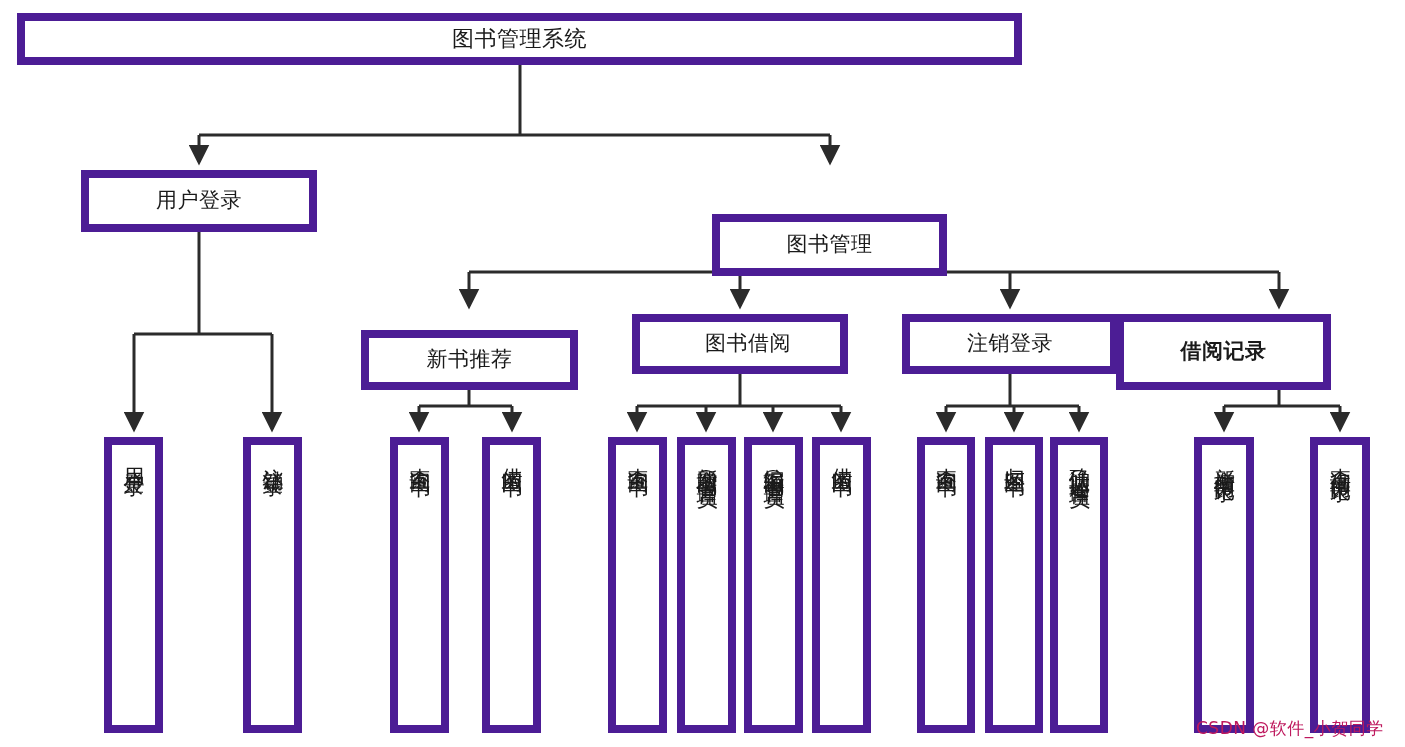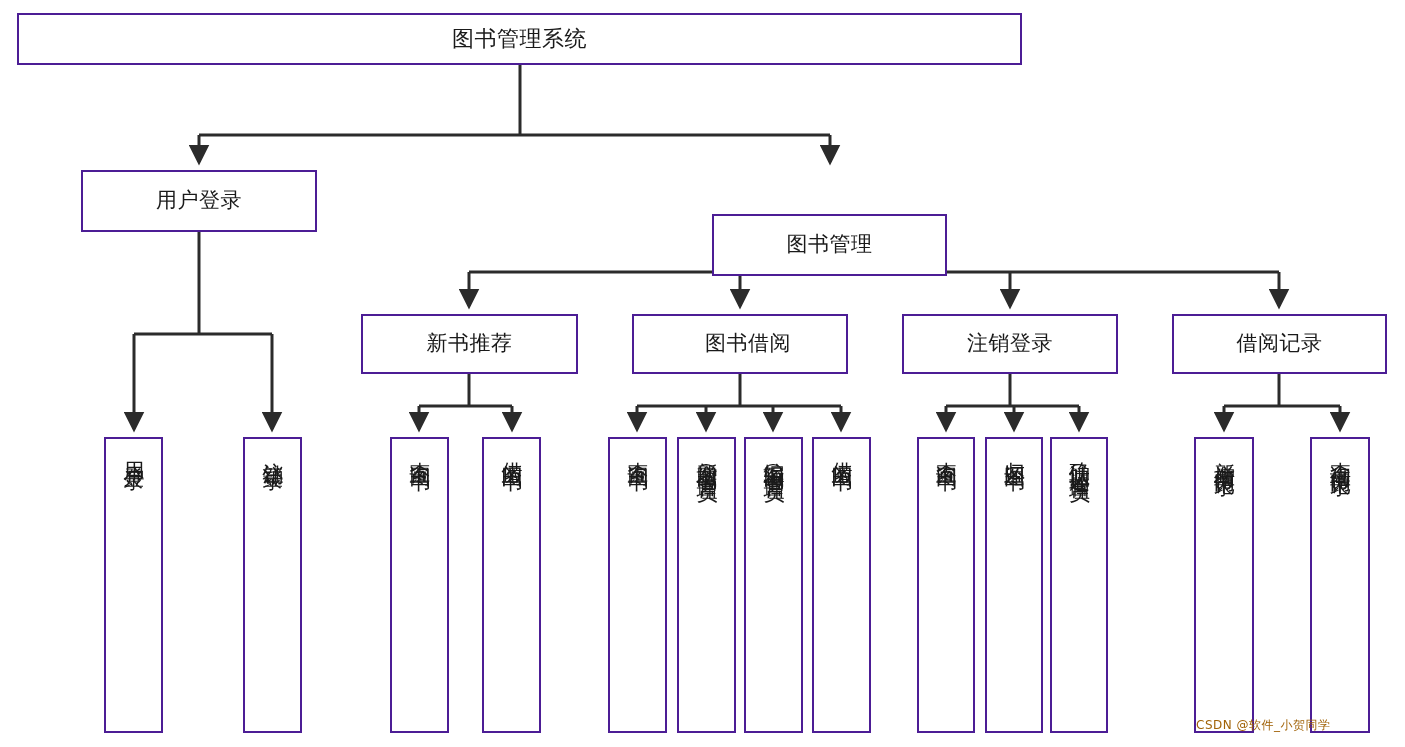--- a/index.html
+++ b/index.html
@@ -22,21 +22,21 @@
     left: 0;
     top: 0;
     width: 1405px;
     height: 747px;
     pointer-events: none;
   }
   .node {
     position: absolute;
     box-sizing: border-box;
     background: #ffffff;
-    border: 2px solid #4c1d95;
+    border: 8px solid #4c1d95;
     display: flex;
     align-items: center;
     justify-content: center;
     color: #1a1a1a;
   }
   .node .label {
     text-align: center;
     line-height: 1.12;
     letter-spacing: 0.5px;
     white-space: nowrap;
@@ -56,22 +56,22 @@
   .node.v .label {
     writing-mode: vertical-rl;
     text-orientation: upright;
     font-size: 21px;
     line-height: 1.0;
     letter-spacing: 3px;
     white-space: nowrap;
   }
   .watermark {
     position: absolute;
-    font-size: 12px;
-    color: #a16207;
+    font-size: 17px;
+    color: #be185d;
     white-space: nowrap;
     letter-spacing: 0.5px;
   }
 </style>
 </head>
 <body>
 
 <div id="canvas">
 
   <svg class="wires" viewBox="0 0 1405 747" xmlns="http://www.w3.org/2000/svg">
@@ -127,30 +127,30 @@
   <div id="nodes">
       <div class="node h root" style="left: 17px; top: 13px; width: 1005px; height: 52px;">
         <span class="label">图书管理系统</span>
       </div>
       <div class="node h" style="left: 81px; top: 170px; width: 236px; height: 62px;">
         <span class="label">用户登录</span>
       </div>
       <div class="node h" style="left: 712px; top: 170px; width: 235px; height: 62px; margin-top: 44px;">
         <span class="label">图书管理</span>
       </div>
-      <div class="node h" style="left: 361px; top: 314px; width: 217px; height: 60px;">
+      <div class="node h" style="left: 361px; top: 330px; width: 217px; height: 60px;">
         <span class="label">新书推荐</span>
       </div>
       <div class="node h" style="left: 632px; top: 314px; width: 216px; height: 60px; padding-left: 16px;">
         <span class="label">图书借阅</span>
       </div>
       <div class="node h" style="left: 902px; top: 314px; width: 216px; height: 60px;">
         <span class="label">注销登录</span>
       </div>
-      <div class="node h" style="left: 1172px; top: 314px; width: 215px; height: 60px;">
+      <div class="node h" style="left: 1116px; top: 314px; width: 215px; height: 76px; font-weight: bold;">
         <span class="label">借阅记录</span>
       </div>
       <div class="node v" style="left: 104px; top: 437px; width: 59px; height: 296px;">
         <span class="label">用户登录</span>
       </div>
       <div class="node v" style="left: 243px; top: 437px; width: 59px; height: 296px;">
         <span class="label">注销登录</span>
       </div>
       <div class="node v" style="left: 390px; top: 437px; width: 59px; height: 296px;">
         <span class="label">查询图书</span>

